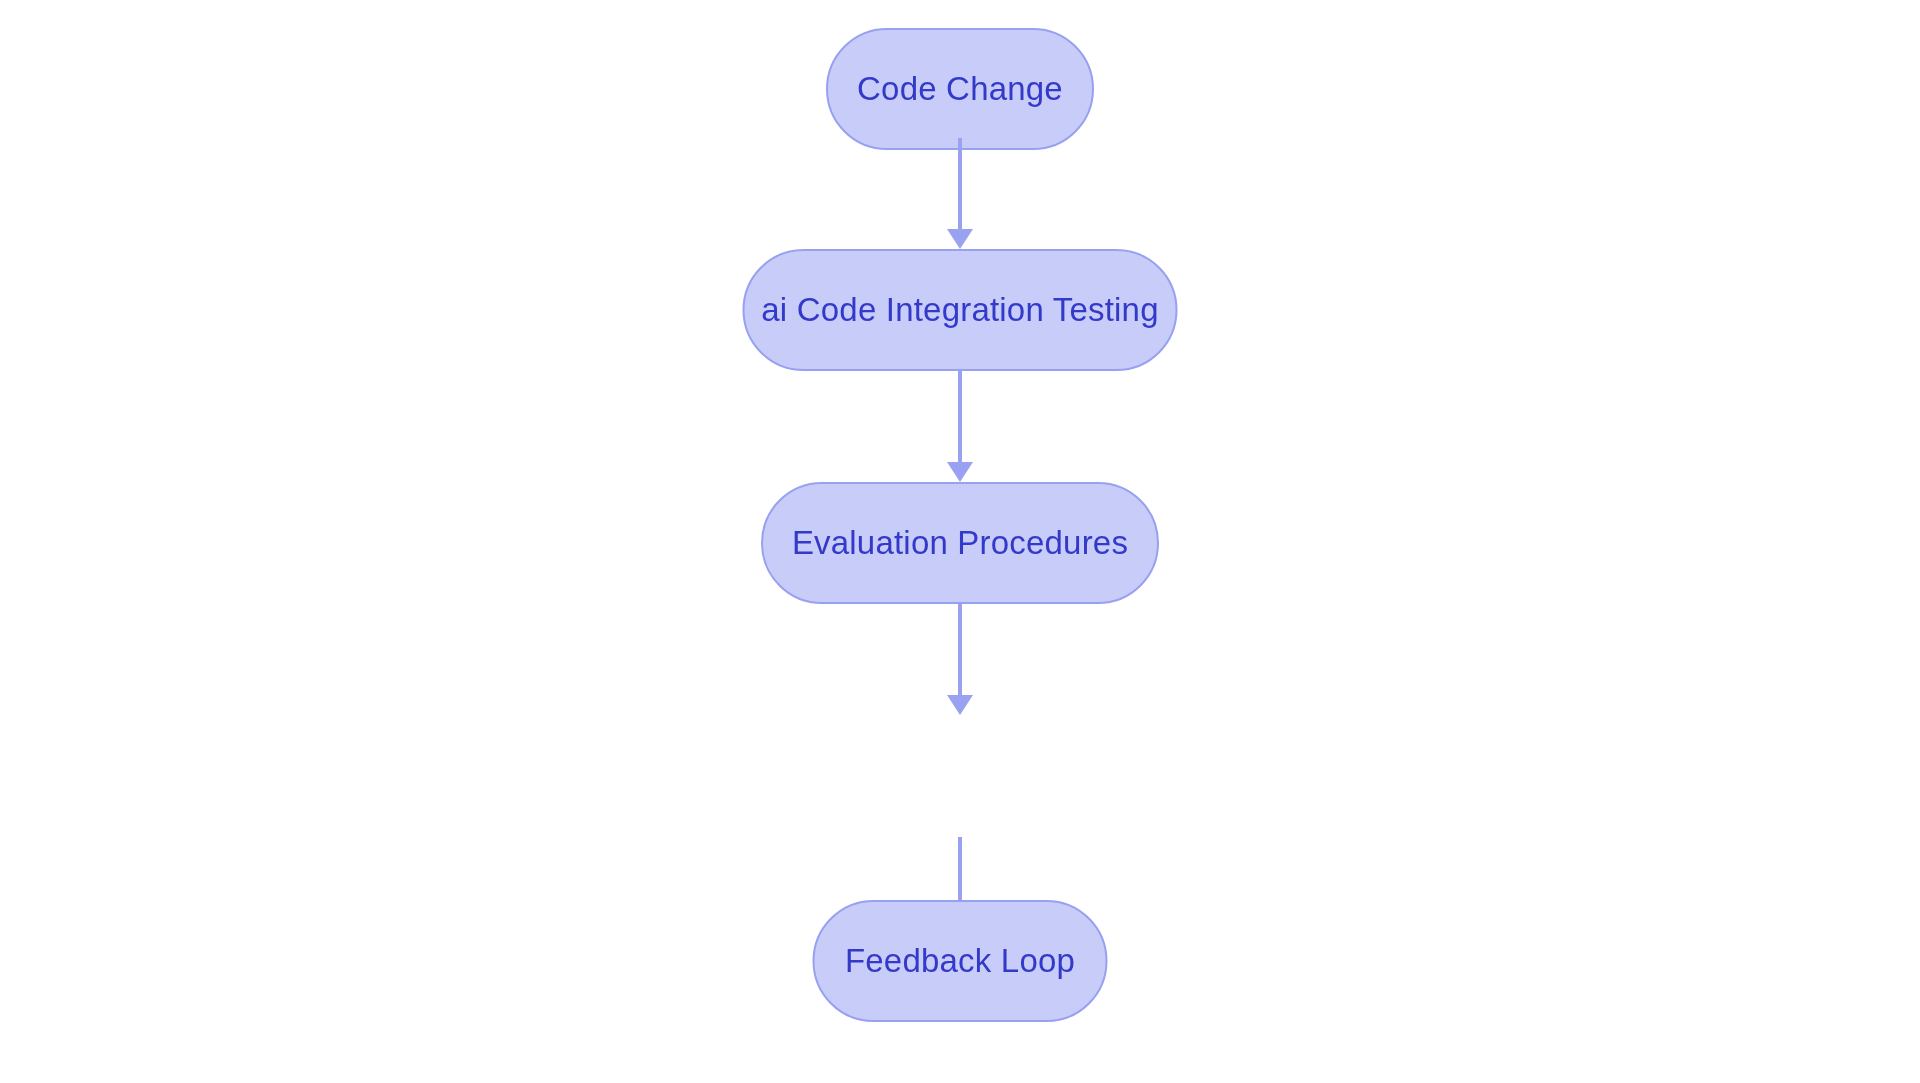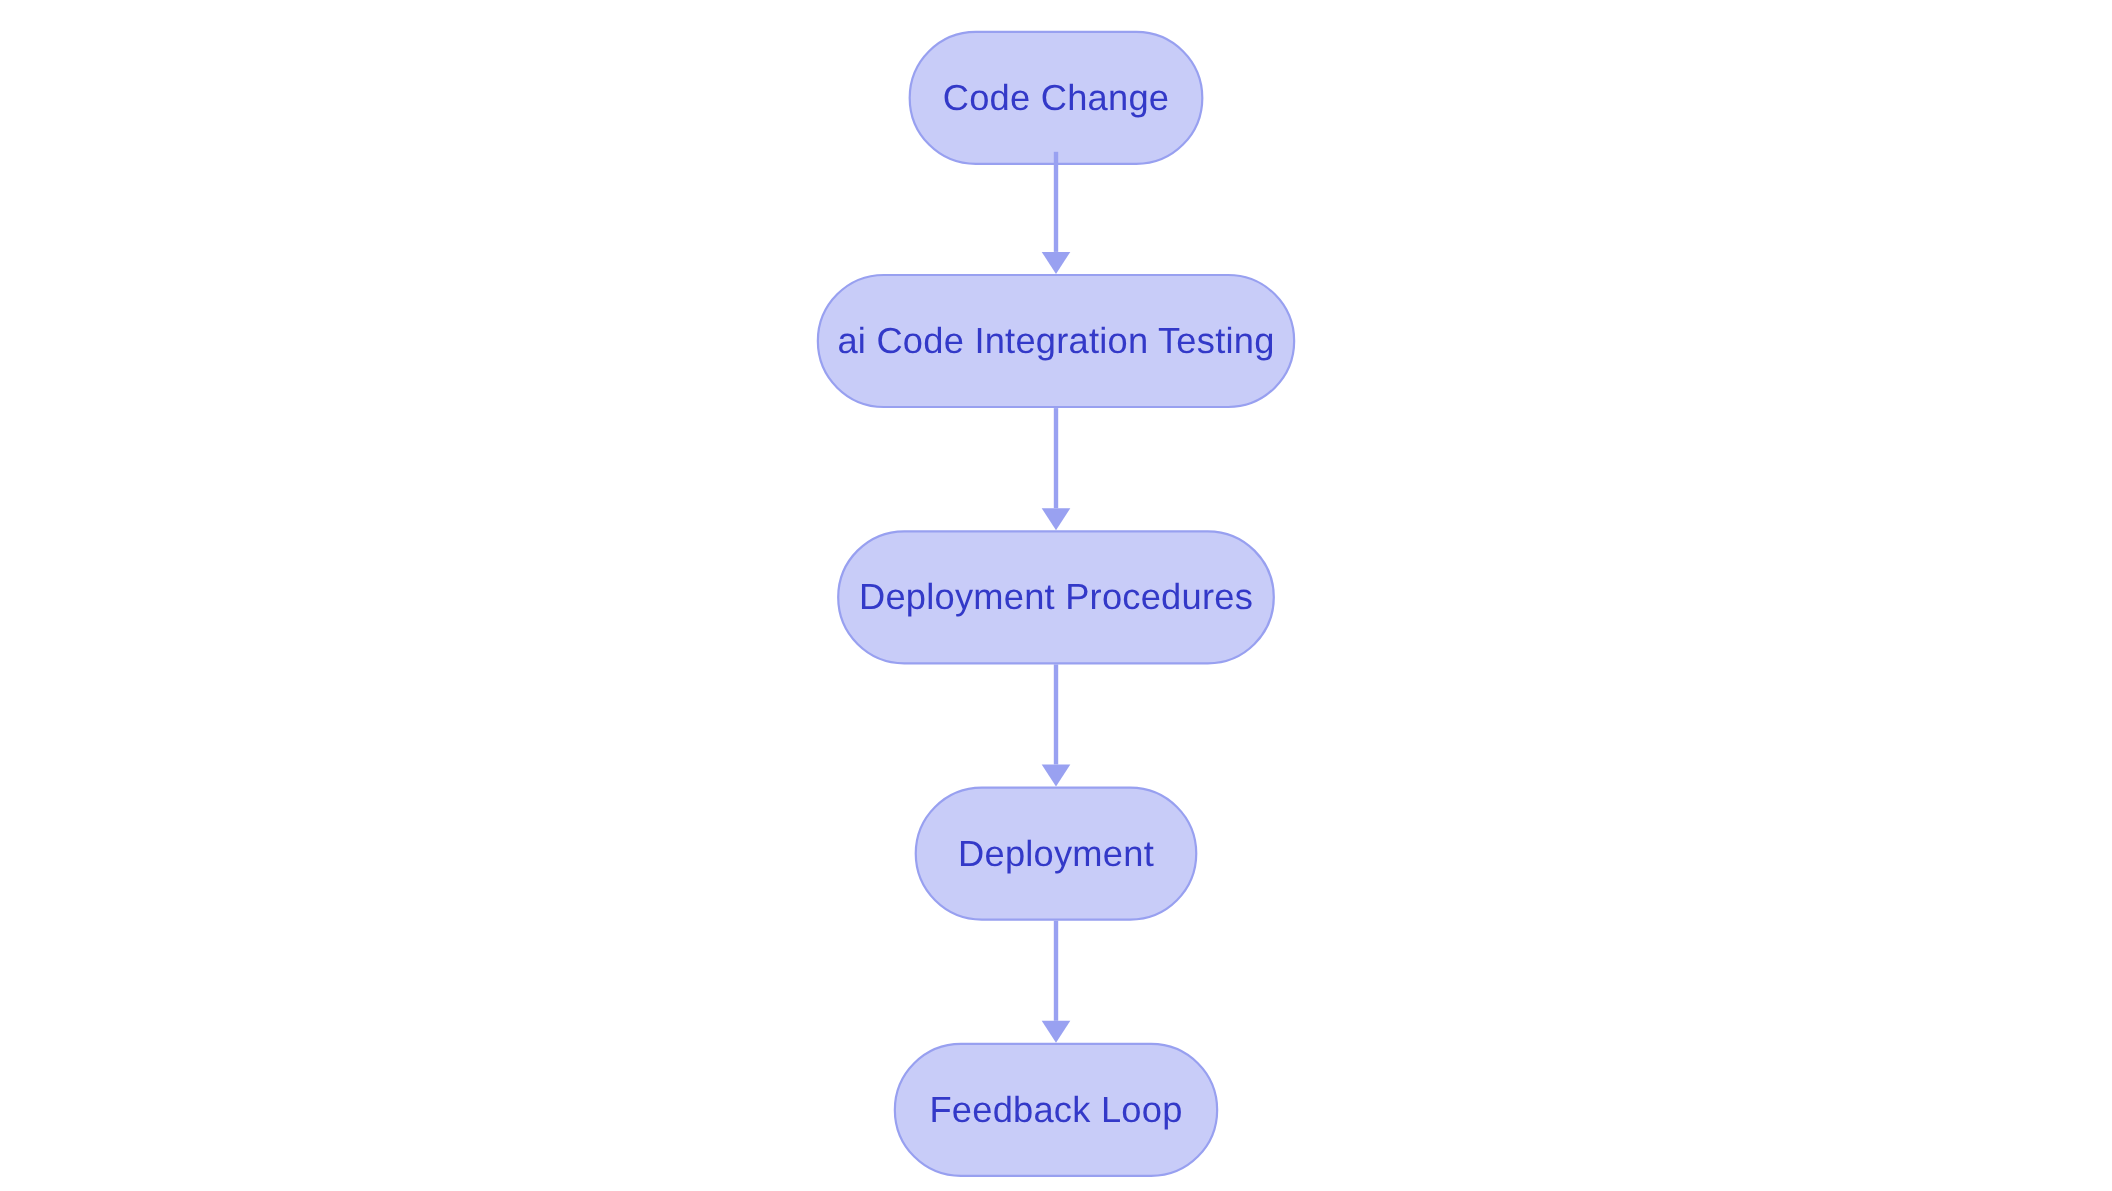--- a/index.html
+++ b/index.html
@@ -33,21 +33,21 @@
     color:var(--node-text);
     font-size:33px;
     font-weight:500;
     letter-spacing:0.2px;
     white-space:nowrap;
   }
   .node-1{top:16px;width:268px;margin-top:12px;}
   .node-2{top:249px;width:435px;}
   .node-3{top:482px;width:398px;}
   .node-4{top:715px;width:257px;}
-  .node-5{top:948px;width:295px;}
+  .node-5{top:900px;width:295px;}
 
   .flow-arrow{
     position:absolute;
     left:960px;
     transform:translateX(-50%);
     width:26px;
     height:111px;
     display:flex;
     flex-direction:column;
     align-items:center;
@@ -85,31 +85,28 @@
   <div class="flow-node node-2">
     <span>ai Code Integration Testing</span>
   </div>
 
   <div class="flow-arrow arrow-2">
     <span class="arrow-stem"></span>
     <span class="arrow-head"></span>
   </div>
 
   <div class="flow-node node-3">
-    <span>Deployment Procedures</span>
+    <span>Evaluation Procedures</span>
   </div>
 
   <div class="flow-arrow arrow-3">
     <span class="arrow-stem"></span>
     <span class="arrow-head"></span>
   </div>
 
-  <div class="flow-node node-4">
-    <span>Deployment</span>
-  </div>
 
   <div class="flow-arrow arrow-4">
     <span class="arrow-stem"></span>
     <span class="arrow-head"></span>
   </div>
 
   <div class="flow-node node-5">
     <span>Feedback Loop</span>
   </div>
 

